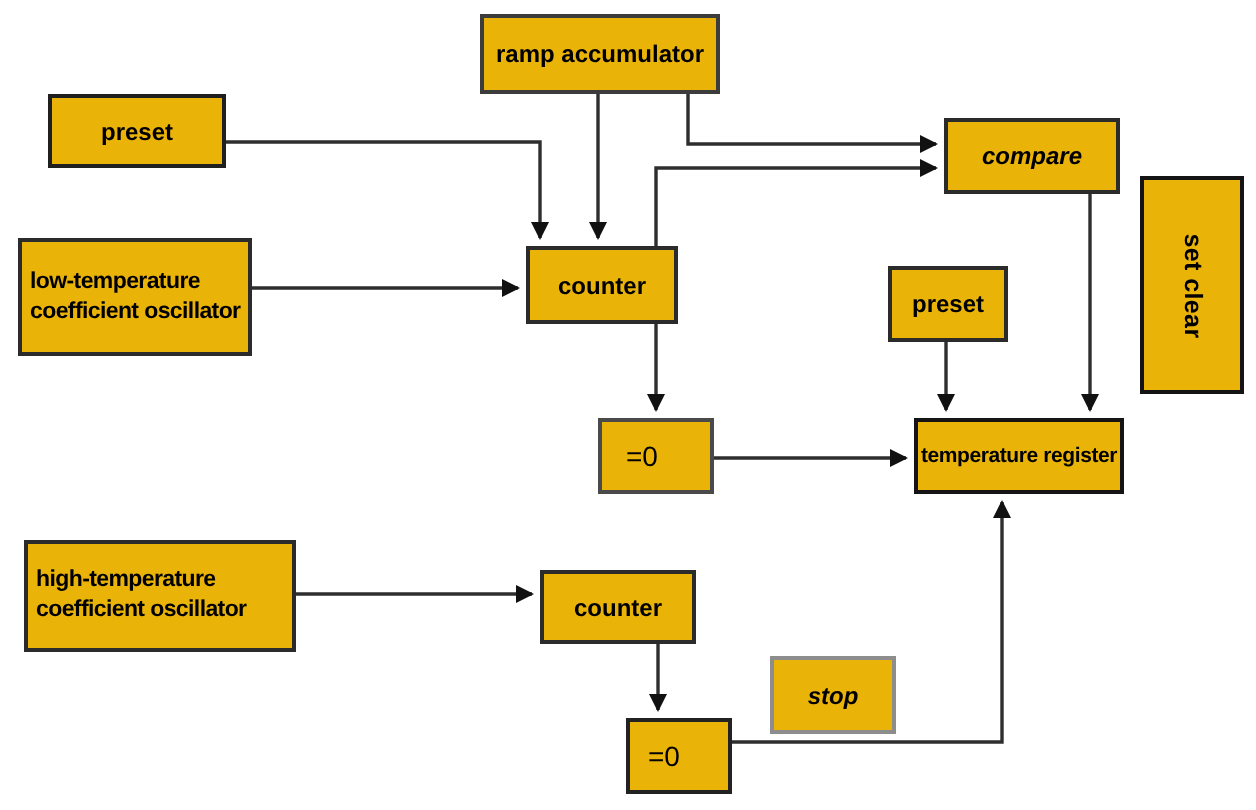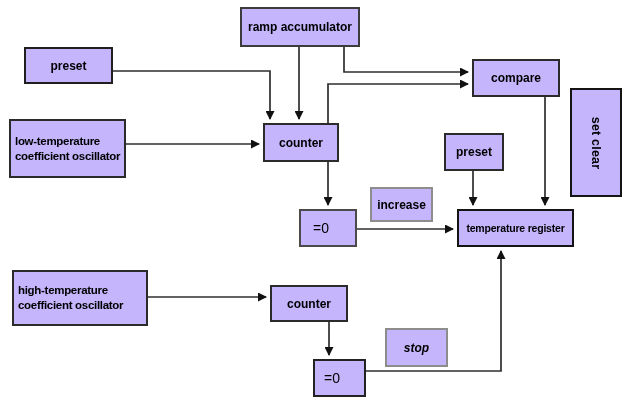--- a/index.html
+++ b/index.html
@@ -27,33 +27,33 @@
   }
   .wire {
     fill: none;
     stroke: #2e2e2e;
     stroke-width: 1.7;
   }
   .node {
     position: absolute;
     z-index: 2;
     box-sizing: border-box;
-    background: #c4b5fd;
+    background: #eab308;
     border: 2px solid #2b2b2b;
     color: #000000;
     font-weight: bold;
     font-size: 12px;
     display: flex;
     align-items: center;
     justify-content: center;
     white-space: nowrap;
   }
   #ramp-accumulator { left: 240px; top: 7px;   width: 120px; height: 40px; border-color: #3c3c3c; }
   #preset-top      { left: 24px;  top: 47px;  width: 89px;  height: 37px; border-width: 2.5px; border-color: #1f1f1f; }
-  #compare         { left: 472px; top: 59px;  width: 88px;  height: 38px; }
+  #compare         { left: 472px; top: 59px;  width: 88px;  height: 38px; font-style: italic; }
   #set-clear       { left: 570px; top: 88px;  width: 52px;  height: 109px; border-width: 2.5px; border-color: #141414; }
   #set-clear .rot  { transform: rotate(90deg); font-size: 12.5px; letter-spacing: 0.2px; }
   .osc {
     flex-direction: column;
     align-items: flex-start;
     justify-content: center;
     padding-left: 4px;
     font-size: 11.5px;
     letter-spacing: -0.3px;
     line-height: 15px;
@@ -62,21 +62,21 @@
   #low-temp-osc    { left: 9px;   top: 119px; width: 117px; height: 59px; }
   #counter-top     { left: 263px; top: 123px; width: 76px;  height: 39px; }
   #preset-mid      { left: 444px; top: 133px; width: 60px;  height: 38px; }
   #increase        { left: 370px; top: 187px; width: 63px;  height: 35px; border-color: #8d8d8d; }
   .eqbox {
     font-weight: normal;
     font-size: 14px;
     justify-content: flex-start;
   }
   #eq0-top         { left: 299px; top: 209px; width: 58px;  height: 38px; border-color: #4a4a4a; padding-left: 12px; }
-  #temp-register   { left: 457px; top: 209px; width: 117px; height: 38px; border-width: 2.5px; border-color: #141414; font-size: 10.5px; letter-spacing: -0.2px; }
+  #temp-register   { left: 457px; top: 209px; width: 105px; height: 38px; border-width: 2.5px; border-color: #141414; font-size: 10.5px; letter-spacing: -0.2px; }
   #high-temp-osc   { left: 12px;  top: 270px; width: 136px; height: 56px; }
   #counter-bottom  { left: 270px; top: 285px; width: 78px;  height: 37px; }
   #stop            { left: 385px; top: 328px; width: 63px;  height: 39px; border-color: #8d8d8d; font-style: italic; }
   #eq0-bottom      { left: 313px; top: 359px; width: 53px;  height: 38px; border-color: #222222; padding-left: 9px; }
 </style>
 </head>
 <body>
 
 <div class="canvas">
 
@@ -122,23 +122,20 @@
   </div>
 
   <div class="node" id="counter-top">
     <span>counter</span>
   </div>
 
   <div class="node" id="preset-mid">
     <span>preset</span>
   </div>
 
-  <div class="node" id="increase">
-    <span>increase</span>
-  </div>
 
   <div class="node eqbox" id="eq0-top">
     <span>=0</span>
   </div>
 
   <div class="node" id="temp-register">
     <span>temperature register</span>
   </div>
 
   <div class="node osc" id="high-temp-osc">

